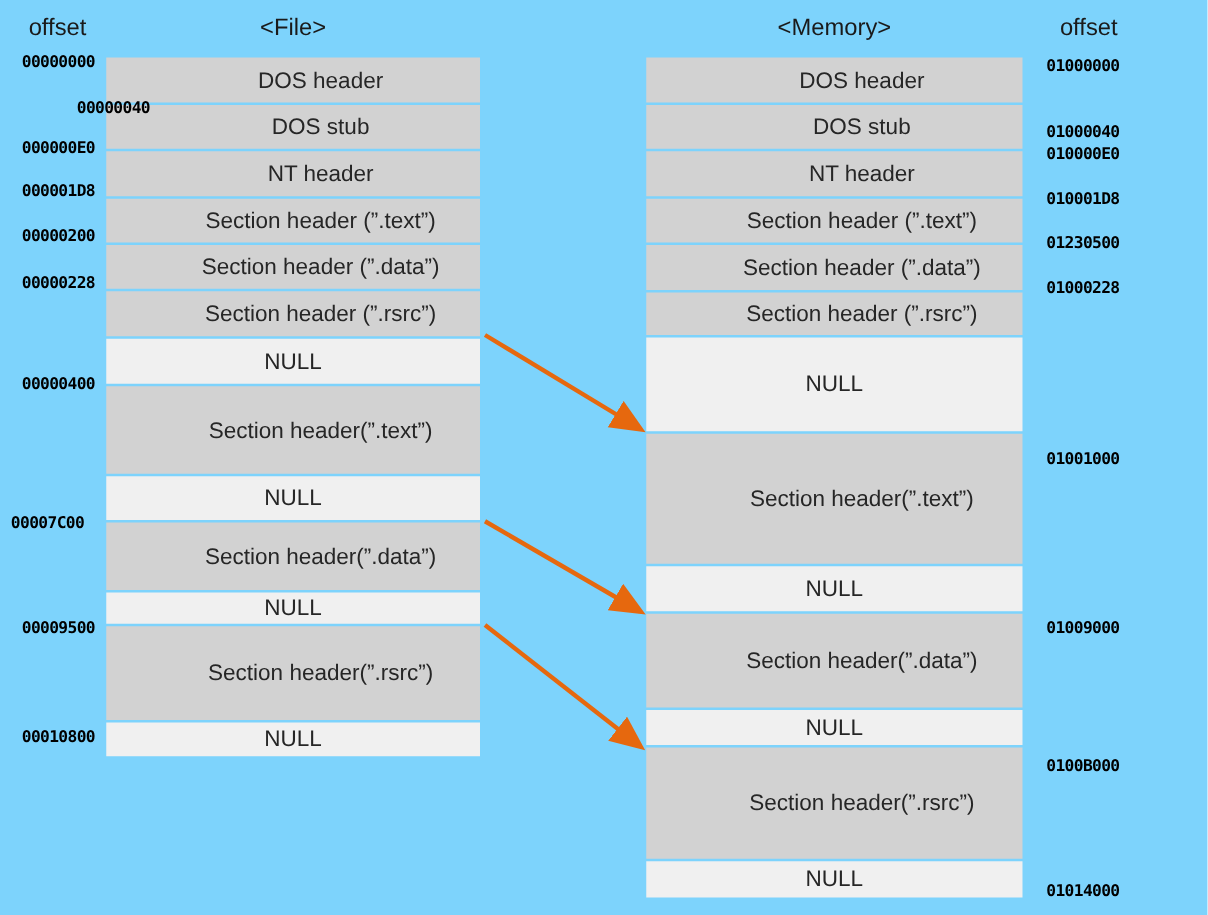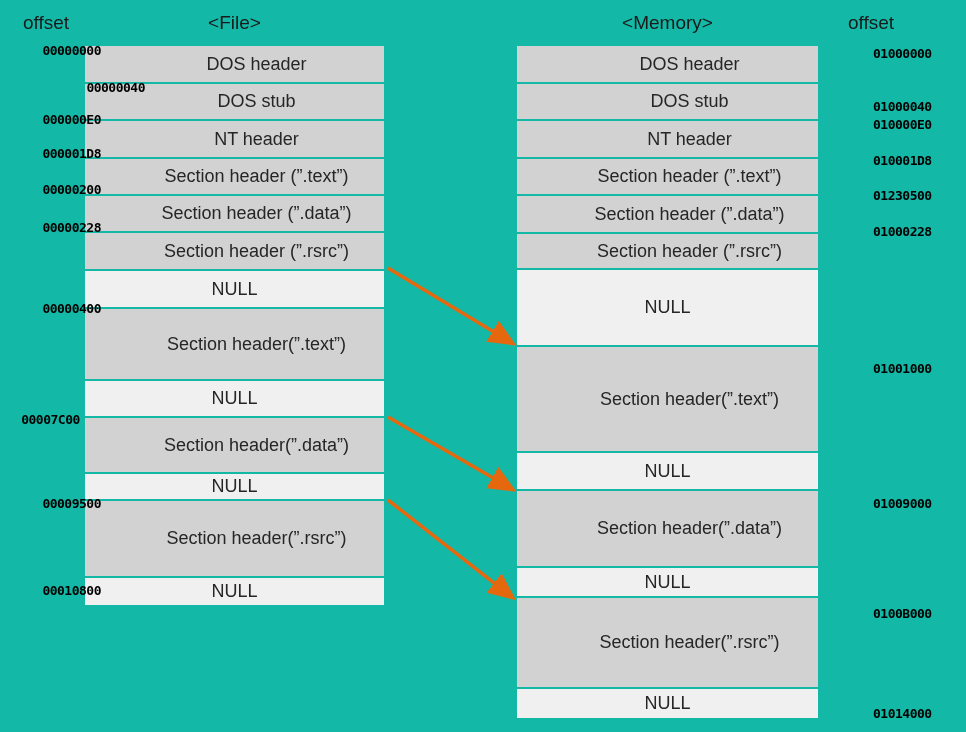--- a/index.html
+++ b/index.html
@@ -5,21 +5,21 @@
   html, body {
     margin: 0;
     padding: 0;
     background: #ffffff;
     font-family: "Liberation Sans", sans-serif;
   }
   #canvas {
     position: relative;
     width: 966px;
     height: 732px;
-    background: #14b8a6;
+    background: #7dd3fc;
     overflow: hidden;
   }
   .hdr {
     position: absolute;
     top: 10px;
     height: 26px;
     line-height: 26px;
     font-size: 19px;
     color: #1a1a1a;
     text-align: center;
@@ -44,25 +44,25 @@
     transform: translateY(-50%);
     font-family: "DejaVu Sans Mono", monospace;
     font-weight: bold;
     font-size: 13px;
     letter-spacing: -0.5px;
     color: #000000;
     white-space: nowrap;
   }
   .offset-label.file-side {
     left: 0;
-    width: 101px;
+    width: 76px;
     text-align: right;
   }
   .offset-label.memory-side {
-    left: 873px;
+    left: 837px;
     text-align: left;
   }
   #arrow-layer {
     position: absolute;
     left: 0;
     top: 0;
     pointer-events: none;
   }
 </style>
 </head>

